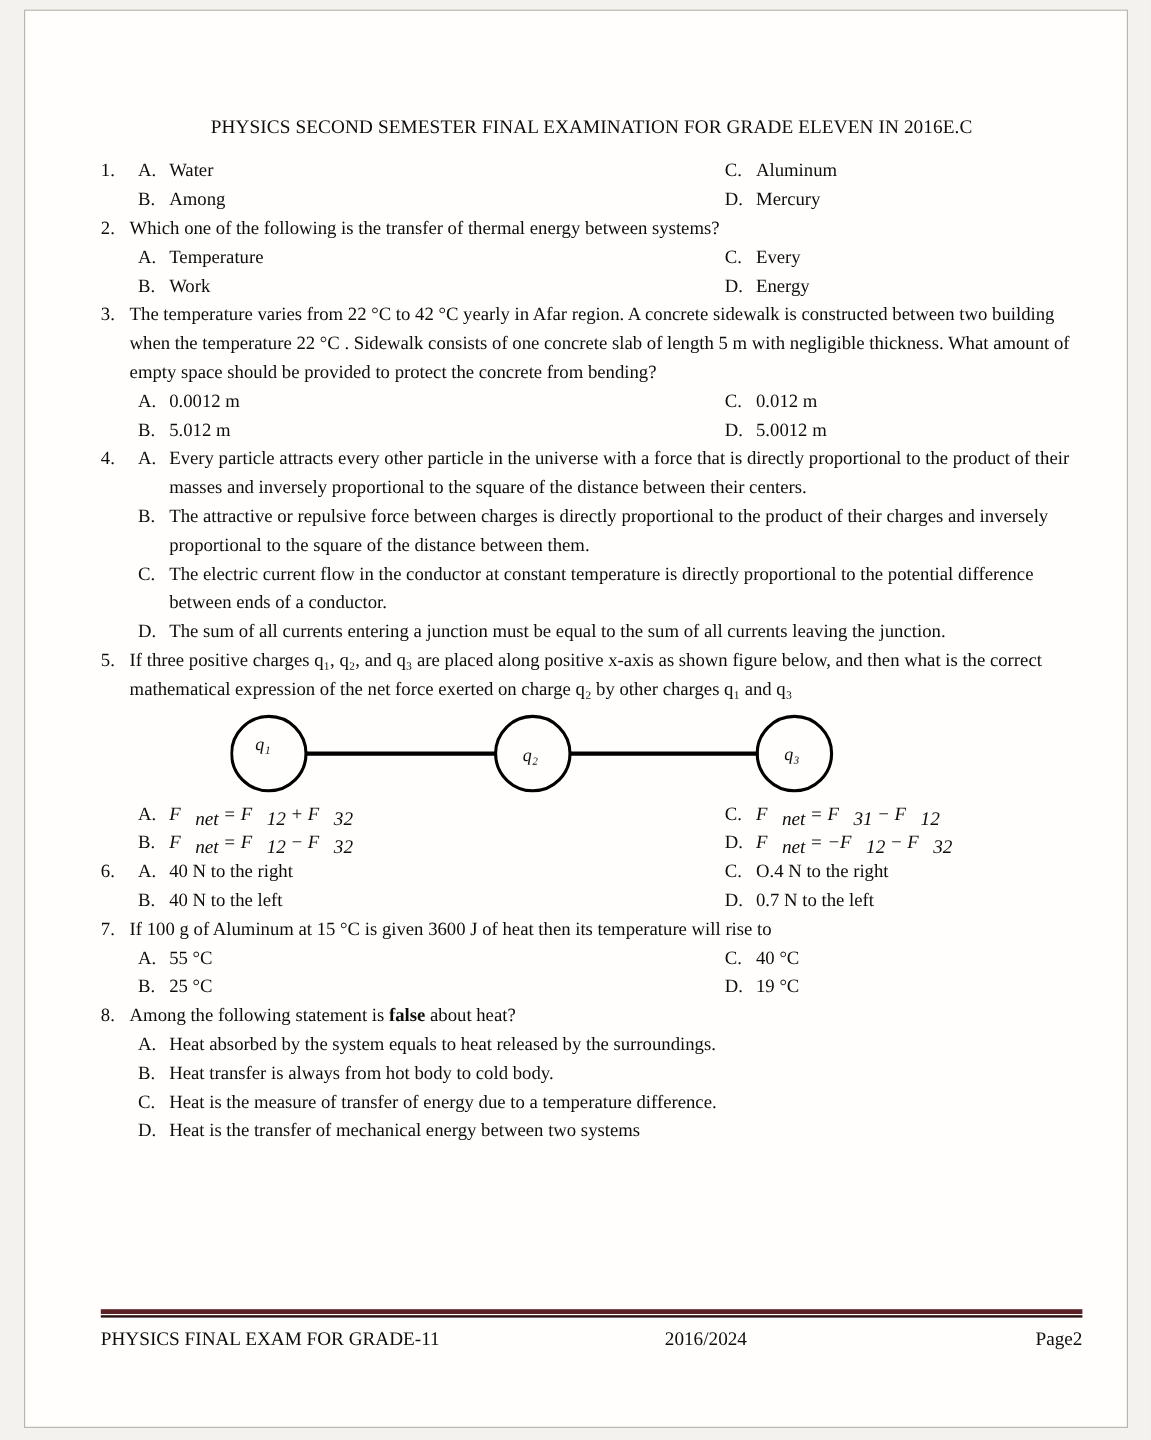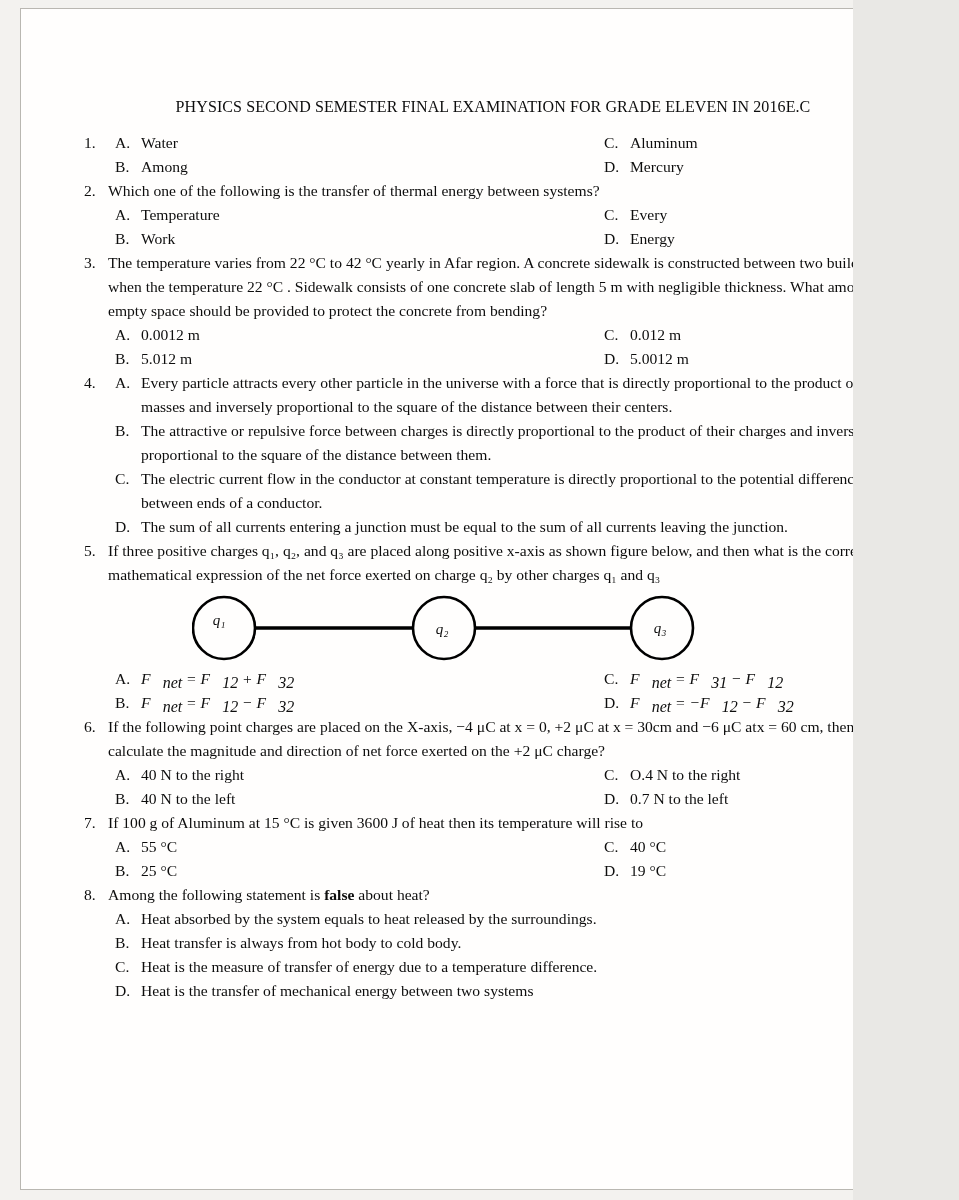--- a/index.html
+++ b/index.html
@@ -1,20 +1,20 @@
 <!DOCTYPE html>
 <html><head>
 <meta charset="utf-8">
 <style>
   * { box-sizing: border-box; }
   html, body { margin: 0; padding: 0; }
   body { background: #e9e8e5; }
   .canvas {
     position: relative;
-    width: 853px; height: 1200px;
+    width: 959px; height: 1200px;
     background: #f3f2ef;
     font-family: "Liberation Serif", serif;
     color: #0d0d0d;
     overflow: hidden;
   }
   .sheet {
     position: absolute; left: 20px; top: 8px;
     width: 920px; height: 1182px;
     background: #fffefd;
     border: 1px solid #b9b7b1;
@@ -211,21 +211,20 @@
                 <span class="olabel">D.</span>
                 <span class="otext math">F⃗<sub>net</sub> = −F⃗<sub>12</sub> − F⃗<sub>32</sub></span>
               </div>
           </div>
         </div>
       </div>
 
       <div class="q">
         <div class="qnum">6.</div>
         <div class="qbody">
-          <div class="qtext">If the following point charges are placed on the X-axis, −4 μC at x = 0, +2 μC at x = 30cm and −6 μC atx = 60 cm, then calculate the magnitude and direction of net force exerted on the +2 μC charge?</div>
           <div class="opts2">
             <div class="opt">
                 <span class="olabel">A.</span>
                 <span class="otext">40 N to the right</span>
               </div>
             <div class="opt">
                 <span class="olabel">C.</span>
                 <span class="otext">O.4 N to the right</span>
               </div>
             <div class="opt">
@@ -285,14 +284,23 @@
             <div class="opt">
                 <span class="olabel">D.</span>
                 <span class="otext">Heat is the transfer of mechanical energy between two systems</span>
               </div>
           </div>
         </div>
       </div>
 
     </div>
 
+    <div class="footer">
+      <div class="rule-thick"></div>
+      <div class="rule-thin"></div>
+      <div class="footer-row">
+        <span>PHYSICS FINAL EXAM FOR GRADE-11</span>
+        <span class="f-center">2016/2024</span>
+        <span class="f-right">Page2</span>
+      </div>
+    </div>
   </div>
 </div>
 
 </body></html>

